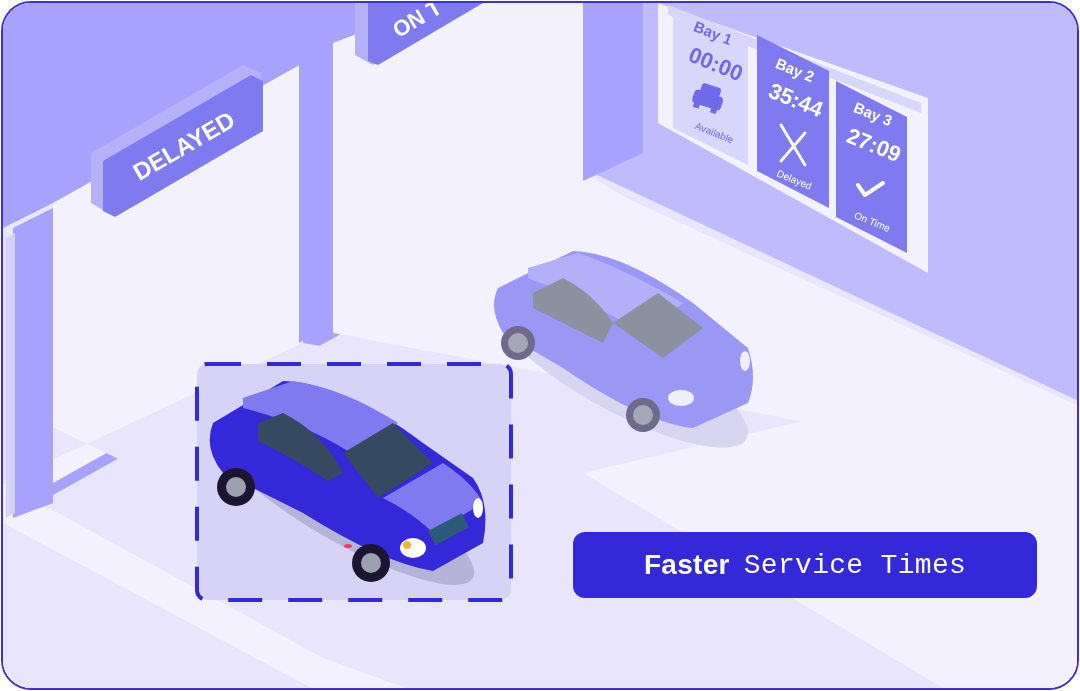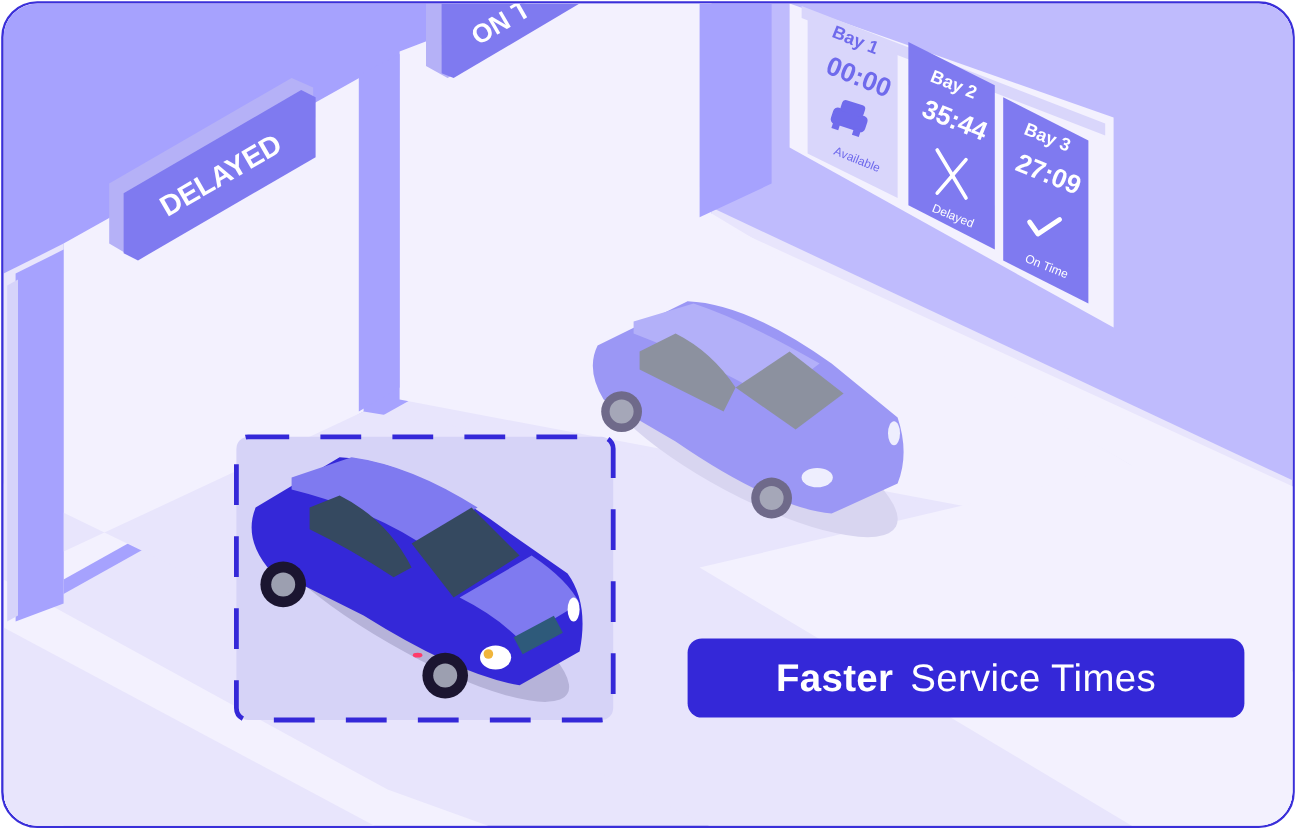--- a/index.html
+++ b/index.html
@@ -7,24 +7,24 @@
   .frame {
     position: absolute; left: 1px; top: 1px; width: 1074px; height: 685px;
     border: 2px solid #3a2fd9; border-radius: 30px; overflow: hidden;
     background: #e8e5fc;
   }
   .scene { position: absolute; left: 0; top: 0; }
   .caption {
     position: absolute; left: 570px; top: 529px; width: 464px; height: 66px;
     background: #3428d8; border-radius: 12px; color: #ffffff;
     display: flex; align-items: center; justify-content: center;
-    font-size: 32px; letter-spacing: 0.3px; white-space: nowrap;
+    font-size: 28px; letter-spacing: 0.3px; white-space: nowrap;
   }
   .caption .bold { font-weight: 700; margin-right: 14px; }
-  .caption .light { font-weight: 400; }
+  .caption .light { font-weight: 400; font-family: Liberation Mono, monospace; }
   svg text { font-family: "Liberation Sans", "DejaVu Sans", sans-serif; }
 </style>
 </head>
 <body>
 
 <div class="frame">
   <svg class="scene" width="1080" height="691" viewBox="0 0 1080 691">
 
     <rect x="0" y="0" width="1080" height="691" fill="#e8e5fc"></rect>
     <polygon points="0,0 590,0 590,190 0,520" fill="#a6a2fe"></polygon>

